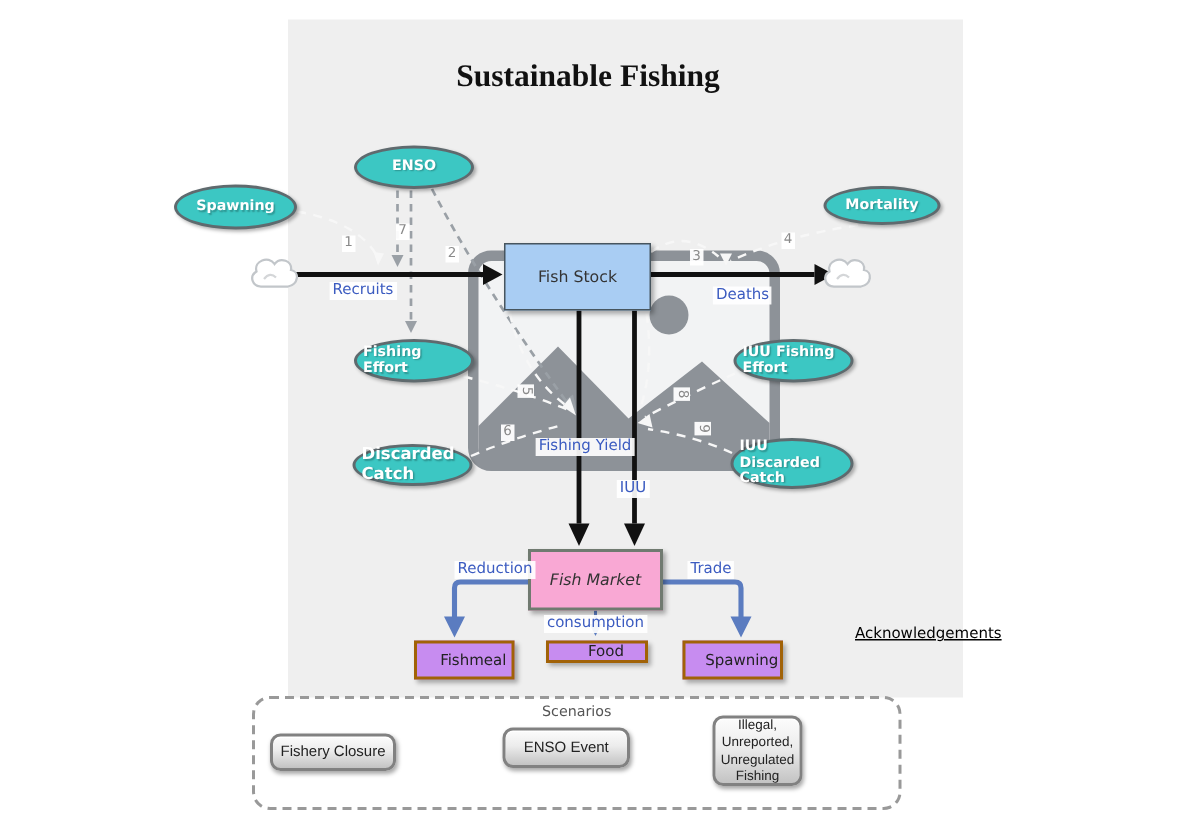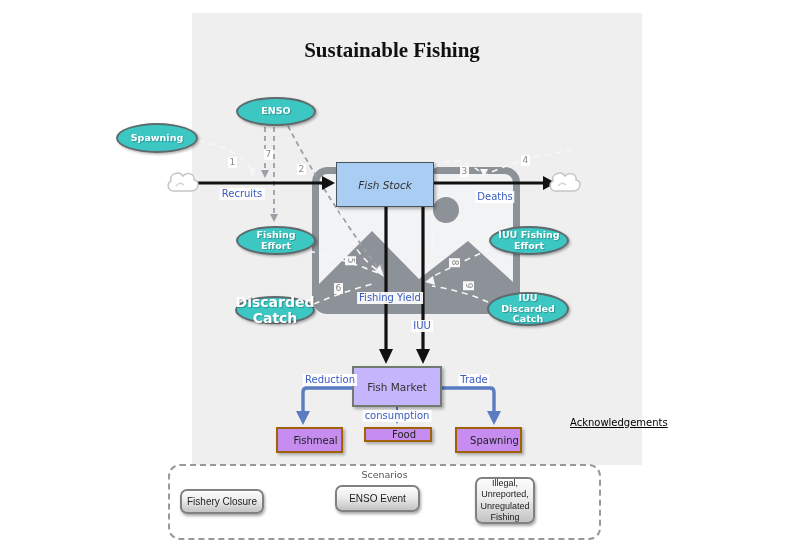--- a/index.html
+++ b/index.html
@@ -5,29 +5,29 @@
   html,body{margin:0;padding:0;background:#fff;}
   #stage{position:relative;width:800px;height:555px;background:#fff;overflow:hidden;
          font-family:"DejaVu Sans",sans-serif;margin-left:16px;}
   .canvas-bg{position:absolute;left:176px;top:13px;width:450px;height:452px;background:#efefef;}
   svg.layer{position:absolute;left:0;top:0;width:800px;height:555px;pointer-events:none;}
 
   .title{position:absolute;left:226px;top:38px;width:300px;text-align:center;
          font-family:"Liberation Serif",serif;font-weight:bold;font-size:21px;color:#111;}
 
   .var{position:absolute;border-radius:50%;background:#3cc7c3;border:2px solid #5f6a6e;
-       color:#fff;font-weight:bold;font-size:9.5px;line-height:1.15;text-align:center;
+       color:#fff;font-weight:bold;font-size:9.5px;line-height:1.15;text-align:left;
        display:flex;align-items:center;justify-content:center;
        box-shadow:1.5px 1.5px 2.5px rgba(0,0,0,.3);text-shadow:1px 1px 1px rgba(0,0,0,.25);
        box-sizing:border-box;padding:0 4px;}
 
   .stock{position:absolute;box-sizing:border-box;display:flex;align-items:center;justify-content:center;
          font-size:10.5px;color:#333;box-shadow:2px 2px 3px rgba(0,0,0,.3);text-align:center;}
   .stock.fish-stock{background:#a9cdf3;border:1.5px solid #47555e;}
-  .stock.fish-market{background:#c4b5fd;border:2px solid #707a70;}
+  .stock.fish-market{background:#f9a8d4;border:2px solid #707a70;font-style:italic;}
   .product{position:absolute;box-sizing:border-box;background:#c78cf0;border:2px solid #a16207;
            display:flex;align-items:center;justify-content:center;font-size:10px;color:#222;
            box-shadow:2px 2px 3px rgba(0,0,0,.3);padding-left:12px;}
 
   .flabel{position:absolute;transform:translateX(-50%);font-size:10px;color:#3b5bc0;
           background:rgba(255,255,255,.92);padding:0 2px;white-space:nowrap;line-height:1.2;}
   .num{position:absolute;font-size:9px;color:#8a8a8a;background:rgba(255,255,255,.95);
        padding:0 1.5px;line-height:1.25;}
   .num.rot{transform:rotate(90deg);}
 
@@ -130,34 +130,37 @@
   </svg>
 
   <div class="title">Sustainable Fishing</div>
 
   <div class="var" style="left:100px;top:123px;width:82px;height:30px;">
       <span>Spawning</span>
     </div>
   <div class="var" style="left:220px;top:97px;width:80px;height:29px;">
       <span>ENSO</span>
     </div>
+  <div class="var" style="left:533px;top:124px;width:78px;height:26px;">
+      <span>Mortality</span>
+    </div>
   <div class="var" style="left:473px;top:226px;width:80px;height:29px;">
       <span>IUU Fishing Effort</span>
     </div>
   <div class="var" style="left:220px;top:226px;width:80px;height:29px;">
       <span>Fishing Effort</span>
     </div>
-  <div class="var" style="left:219px;top:296px;width:80px;height:28px;font-size:14px;">
+  <div class="var" style="left:219px;top:296px;width:80px;height:28px;font-size:11px;">
       <span>Discarded Catch</span>
     </div>
   <div class="var" style="left:471px;top:292px;width:82px;height:34px;">
       <span>IUU Discarded Catch</span>
     </div>
 
-  <div class="stock fish-stock" style="left:320px;top:162px;width:98px;height:45px;font-style:italic;">
+  <div class="stock fish-stock" style="left:320px;top:162px;width:98px;height:45px;">
       <span>Fish Stock</span>
     </div>
   <div class="stock fish-market" style="left:336px;top:366px;width:90px;height:41px;">
       <span>Fish Market</span>
     </div>
 
   <div class="product" style="left:260px;top:427px;width:67px;height:26px;">
       <span>Fishmeal</span>
     </div>
   <div class="product" style="left:348px;top:427px;width:68px;height:15px;">

